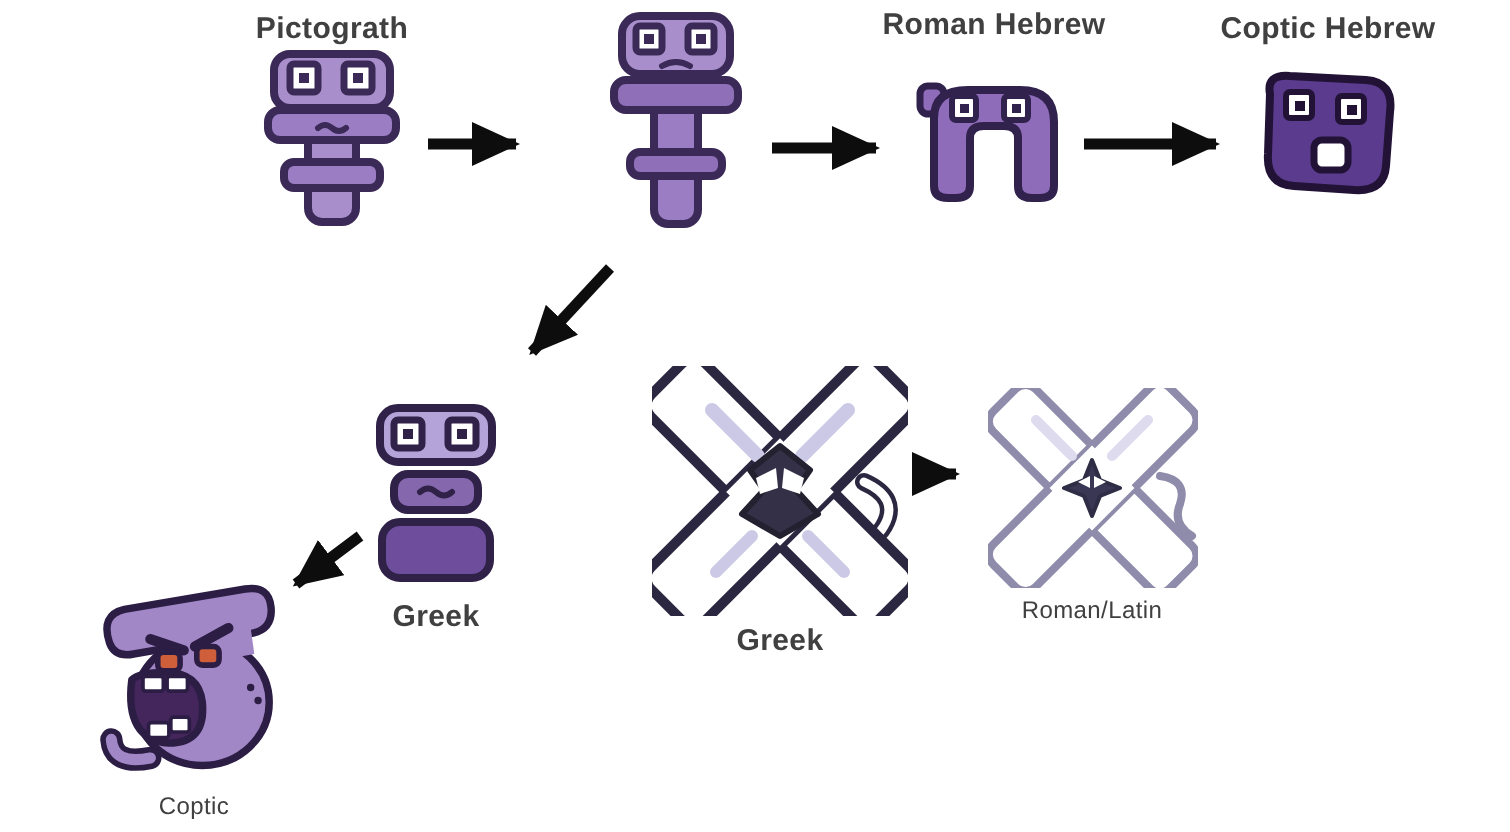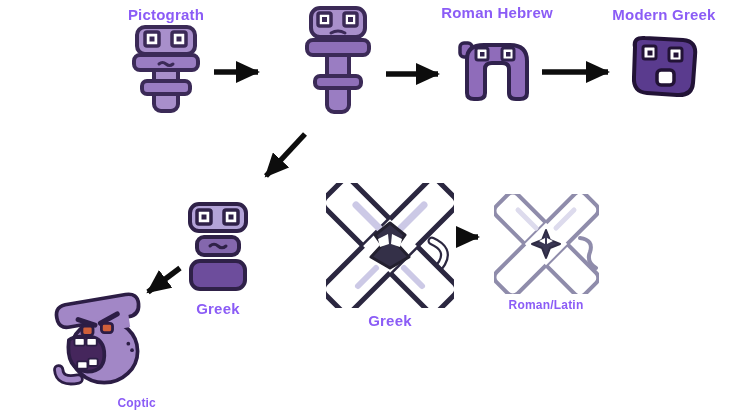--- a/index.html
+++ b/index.html
@@ -1,22 +1,22 @@
 <!DOCTYPE html>
 <html><head>
 <meta charset="utf-8">
 <style>
   html, body { margin:0; padding:0; background:#ffffff; }
   .canvas {
     position:relative; width:755px; height:416px; background:#ffffff;
     overflow:hidden; font-family:"Liberation Sans", sans-serif;
   }
   .node { position:absolute; display:flex; flex-direction:column; align-items:center; }
-  .label { color:#8b5cf6; font-size:15px; font-weight:600; letter-spacing:.2px; white-space:nowrap; }
-  .label-sm { font-size:12px; font-weight:700; }
+  .label { color:#404040; font-size:15px; font-weight:600; letter-spacing:.2px; white-space:nowrap; }
+  .label-sm { font-size:12px; font-weight:400; }
   .label-below { margin-top:4px; }
   .arrows { position:absolute; left:0; top:0; pointer-events:none; }
   svg { display:block; }
 </style>
 </head>
 <body>
 
 <div class="canvas">
 
   <svg class="arrows" width="755" height="416" viewBox="0 0 755 416">
@@ -72,21 +72,21 @@
       <rect x="2" y="8" width="12" height="14" rx="4" fill="#8f6cba" stroke="#30224d" stroke-width="3.5"></rect>
       <path d="M9 58 L9 24 Q9 10 26 10 L52 10 Q69 10 69 26 L69 58 Q69 64 62 64 L58 64 Q51 64 51 58 L51 34 Q51 28 44 28 L34 28 Q27 28 27 34 L27 58 Q27 64 20 64 L16 64 Q9 64 9 58 Z" fill="#8f6cba" stroke="#30224d" stroke-width="4" stroke-linejoin="round"></path>
       <rect x="18" y="13" width="12" height="12" rx="2" fill="#fff" stroke="#30224d" stroke-width="3"></rect>
       <rect x="44" y="13" width="12" height="12" rx="2" fill="#fff" stroke="#30224d" stroke-width="3"></rect>
       <rect x="22" y="17" width="4.5" height="4.5" fill="#30224d"></rect>
       <rect x="48" y="17" width="4.5" height="4.5" fill="#30224d"></rect>
     </svg>
   </div>
 
   <div class="node" style="left:600px; top:6px; width:128px;">
-    <span class="label">Modern Greek</span>
+    <span class="label">Coptic Hebrew</span>
     <svg width="74" height="68" viewBox="0 0 74 68" style="margin-top:10px;">
       <path d="M8 14 Q6 4 18 5 L56 7 Q70 8 68 23 L66 50 Q65 63 50 62 L20 60 Q6 59 7 44 Z" fill="#5a3b8e" stroke="#221336" stroke-width="4" stroke-linejoin="round"></path>
       <rect x="16" y="13" width="13" height="13" rx="2" fill="#fff" stroke="#221336" stroke-width="3"></rect>
       <rect x="42" y="15" width="13" height="13" rx="2" fill="#fff" stroke="#221336" stroke-width="3"></rect>
       <rect x="20.5" y="17.5" width="5" height="5" fill="#221336"></rect>
       <rect x="46.5" y="19.5" width="5" height="5" fill="#221336"></rect>
       <rect x="30" y="37" width="17" height="15" rx="4" fill="#fff" stroke="#221336" stroke-width="3.5"></rect>
     </svg>
   </div>
 
@@ -99,21 +99,21 @@
       </g>
       <rect x="13" y="10" width="14" height="14" rx="2" fill="#fff" stroke="#2f2148" stroke-width="3.5"></rect>
       <rect x="40" y="10" width="14" height="14" rx="2" fill="#fff" stroke="#2f2148" stroke-width="3.5"></rect>
       <rect x="17.5" y="14.5" width="5" height="5" fill="#2f2148"></rect>
       <rect x="44.5" y="14.5" width="5" height="5" fill="#2f2148"></rect>
       <path d="M26 46 q4 -3.5 8 0 q4 3.5 8 0" fill="none" stroke="#2f2148" stroke-width="3" stroke-linecap="round"></path>
     </svg>
     <span class="label label-below">Greek</span>
   </div>
 
-  <div class="node" style="left:38px; top:288px; width:118px;align-items:flex-end;">
+  <div class="node" style="left:38px; top:288px; width:118px;">
     <svg width="112" height="104" viewBox="0 0 115 112">
       <path d="M34 98 Q14 102 13 88" fill="none" stroke="#2c1d45" stroke-width="12" stroke-linecap="round"></path>
       <path d="M34 98 Q14 102 13 88" fill="none" stroke="#a287c6" stroke-width="6" stroke-linecap="round"></path>
       <ellipse cx="62" cy="68" rx="36" ry="34" fill="#a287c6" stroke="#2c1d45" stroke-width="4"></ellipse>
       <path d="M12 36 Q7 21 20 18 L85 7 Q98 5 99 17 Q100 29 88 31 L25 42 Q15 44 12 36 Z" fill="#a287c6" stroke="#2c1d45" stroke-width="4" stroke-linejoin="round"></path>
       <polygon points="42,36 88,28 90,42 46,50" fill="#a287c6"></polygon>
       <path d="M34 34 L52 40" stroke="#2c1d45" stroke-width="5.5" stroke-linecap="round"></path>
       <path d="M76 28 L58 38" stroke="#2c1d45" stroke-width="5.5" stroke-linecap="round"></path>
       <rect x="38" y="41" width="12" height="10" rx="3" fill="#cf5f3a" stroke="#2c1d45" stroke-width="3"></rect>
       <rect x="59" y="38" width="12" height="10" rx="3" fill="#cf5f3a" stroke="#2c1d45" stroke-width="3"></rect>

